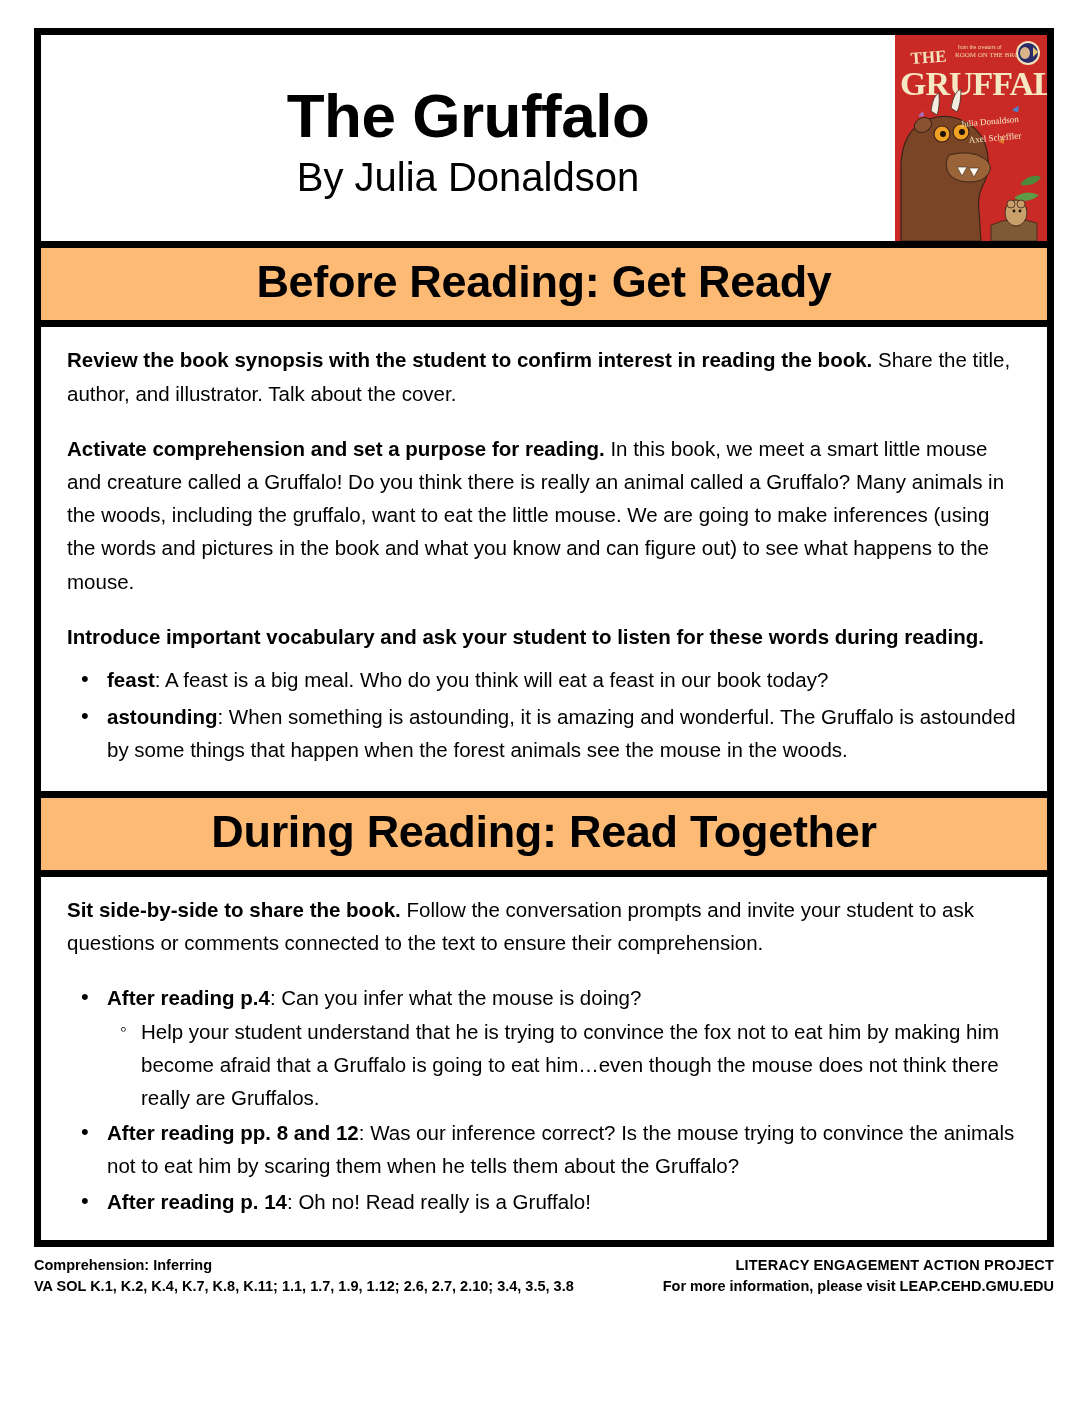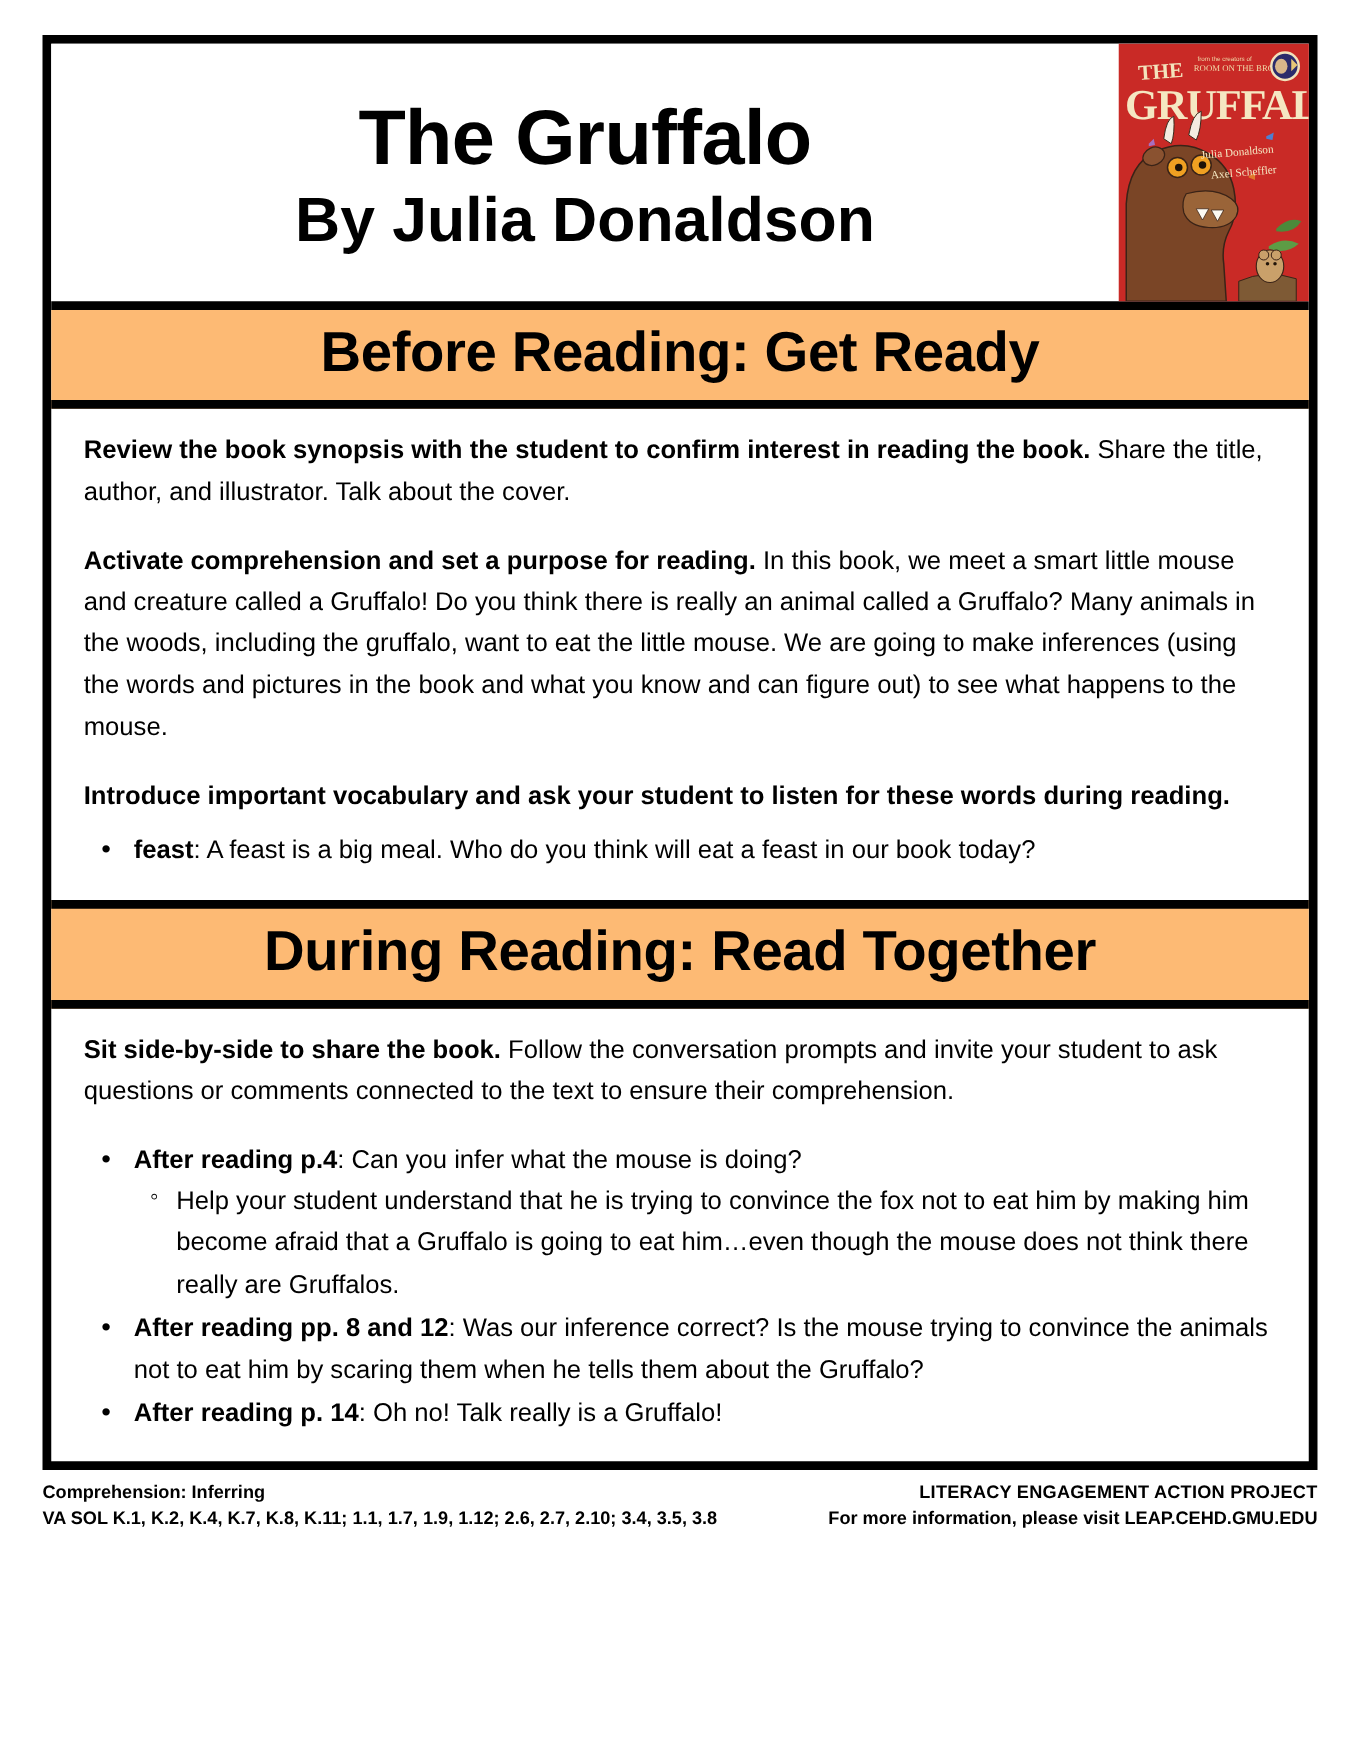--- a/index.html
+++ b/index.html
@@ -48,22 +48,22 @@
   }
   .book-title {
     font-size: 62px;
     font-weight: 700;
     letter-spacing: -0.5px;
     line-height: 1.05;
     margin: 0 0 6px 0;
     text-align: center;
   }
   .book-author {
-    font-size: 50px;
-    font-weight: 700;
+    font-size: 40px;
+    font-weight: 400;
     line-height: 1.1;
     margin: 0;
     text-align: center;
   }
 
   
   .cover-wrap {
     flex: 0 0 auto;
     width: 152px;
     display: flex;
@@ -248,20 +248,23 @@
       </p>
 
       <p class="tight">
         <span class="lead">Introduce important vocabulary and ask your student to listen for these words during reading.</span>
       </p>
 
       <ul class="bullets">
         <li>
           <span class="lead">feast</span><span>: A feast is a big meal. Who do you think will eat a feast in our book today?</span>
         </li>
+        <li>
+          <span class="lead">astounding</span><span>: When something is astounding, it is amazing and wonderful. The Gruffalo is astounded by some things that happen when the forest animals see the mouse in the woods.</span>
+        </li>
       </ul>
     </div>
 
     <div class="section-head top-rule">
       <h2>During Reading: Read Together</h2>
     </div>
 
     <div class="section-body during-body">
 
       <p>
@@ -272,21 +275,21 @@
         <li class="spaced">
           <span class="lead">After reading p.4</span><span>: Can you infer what the mouse is doing?</span>
           <ul class="subbullets">
             <li>Help your student understand that he is trying to convince the fox not to eat him by making him become afraid that a Gruffalo is going to eat him…even though the mouse does not think there really are Gruffalos.</li>
           </ul>
         </li>
         <li class="spaced">
           <span class="lead">After reading pp. 8 and 12</span><span>: Was our inference correct? Is the mouse trying to convince the animals not to eat him by scaring them when he tells them about the Gruffalo?</span>
         </li>
         <li>
-          <span class="lead">After reading p. 14</span><span>: Oh no! Talk really is a Gruffalo!</span>
+          <span class="lead">After reading p. 14</span><span>: Oh no! Read really is a Gruffalo!</span>
         </li>
       </ul>
     </div>
 
   </div>
 
   <div class="footer">
     <div class="footer-left">
       <div>Comprehension: Inferring</div>
       <div>VA SOL K.1, K.2, K.4, K.7, K.8, K.11; 1.1, 1.7, 1.9, 1.12; 2.6, 2.7, 2.10; 3.4, 3.5, 3.8</div>

